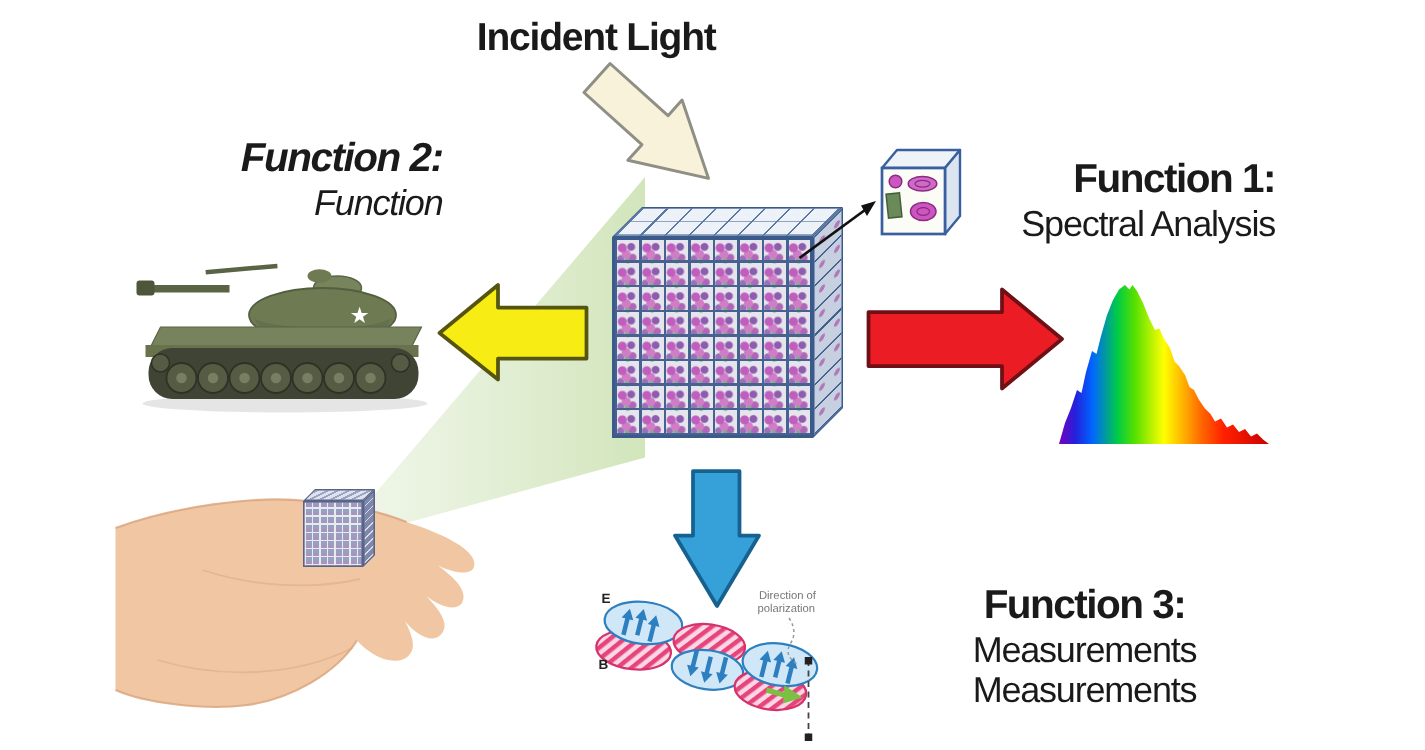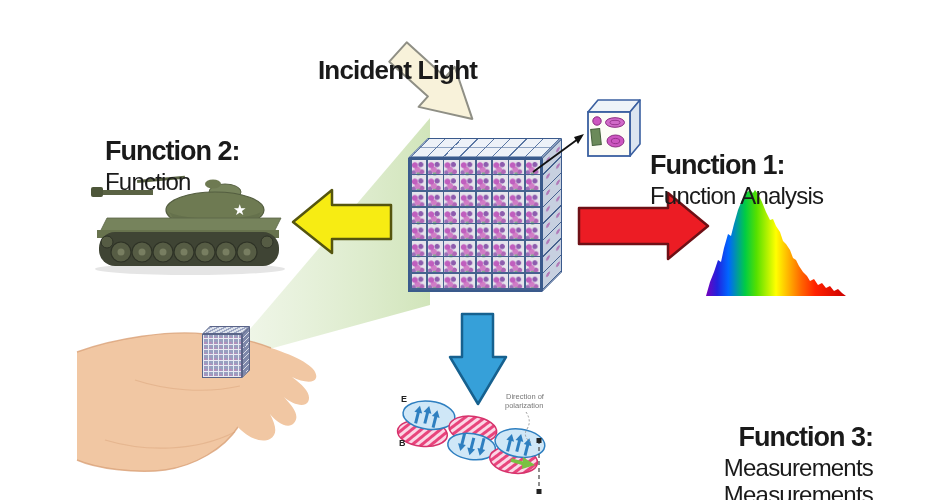--- a/index.html
+++ b/index.html
@@ -1,28 +1,28 @@
 <!DOCTYPE html>
 <html><head>
 <meta charset="utf-8">
 <style>
   html,body{margin:0;padding:0;background:#ffffff;}
   #stage{position:relative;width:950px;height:500px;background:#ffffff;overflow:hidden;
          font-family:"Liberation Sans",sans-serif;}
   .abs{position:absolute;}
   svg{display:block;}
   
-  .lbl{color:#1a1a1a;line-height:1.12;margin-top:46px;}
+  .lbl{color:#1a1a1a;line-height:1.12;}
   .lbl .t{font-weight:bold;font-size:27px;letter-spacing:-1px;}
   .lbl .s{font-weight:normal;font-size:24px;letter-spacing:-0.8px;margin-top:3px;}
   #incident-label{left:300px;top:10px;width:195px;text-align:center;
                   font-weight:bold;font-size:26px;letter-spacing:-0.8px;z-index:10;}
-  #fn2-label{left:105px;top:90px;width:190px;text-align:left;z-index:10;}
-  #fn1-label{left:650px;top:104px;width:200px;text-align:left;z-index:10;}
-  #fn3-label{left:573px;top:376px;width:300px;text-align:right;z-index:10;}
+  #fn2-label{left:105px;top:90px;width:190px;text-align:right;z-index:10;font-style:italic;}
+  #fn1-label{left:650px;top:104px;width:200px;text-align:right;z-index:10;}
+  #fn3-label{left:573px;top:388px;width:300px;text-align:center;z-index:10;}
   
   #cube-front{left:408px;top:158px;width:134px;height:134px;z-index:5;
     border:2px solid #3a5a8c;box-sizing:border-box;
     background-color:#e6e4ec;
     background-image:
       repeating-linear-gradient(0deg,#46628f 0 1.6px,transparent 1.6px 16.4px),
       repeating-linear-gradient(90deg,#46628f 0 1.6px,transparent 1.6px 16.3px),
       radial-gradient(circle at 30% 32%,#c05ebe 0 2.6px,transparent 3.4px),
       radial-gradient(circle at 66% 28%,#8d5cae 0 2.2px,transparent 3px),
       radial-gradient(circle at 46% 58%,#d07cc6 0 2.6px,transparent 3.4px),
@@ -216,21 +216,21 @@
 
   <div class="abs lbl" id="incident-label">Incident Light</div>
 
   <div class="abs lbl" id="fn2-label">
     <div class="t">Function 2:</div>
     <div class="s">Function</div>
   </div>
 
   <div class="abs lbl" id="fn1-label">
     <div class="t">Function 1:</div>
-    <div class="s">Function Analysis</div>
+    <div class="s">Spectral Analysis</div>
   </div>
 
   <div class="abs lbl" id="fn3-label">
     <div class="t">Function 3:</div>
     <div class="s">Measurements Measurements</div>
   </div>
 
 </div>
 
 </body></html>

